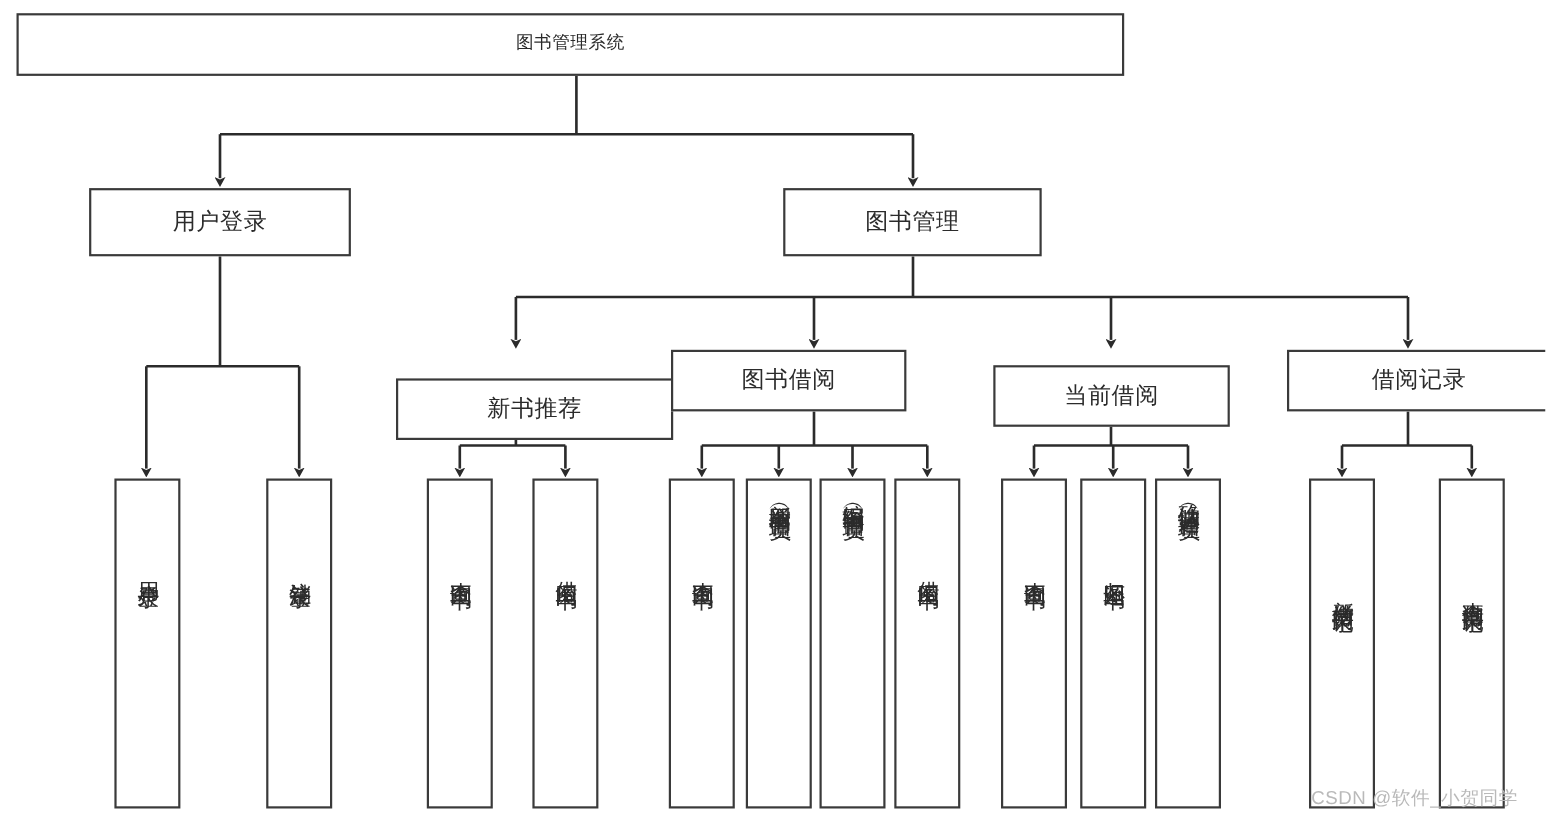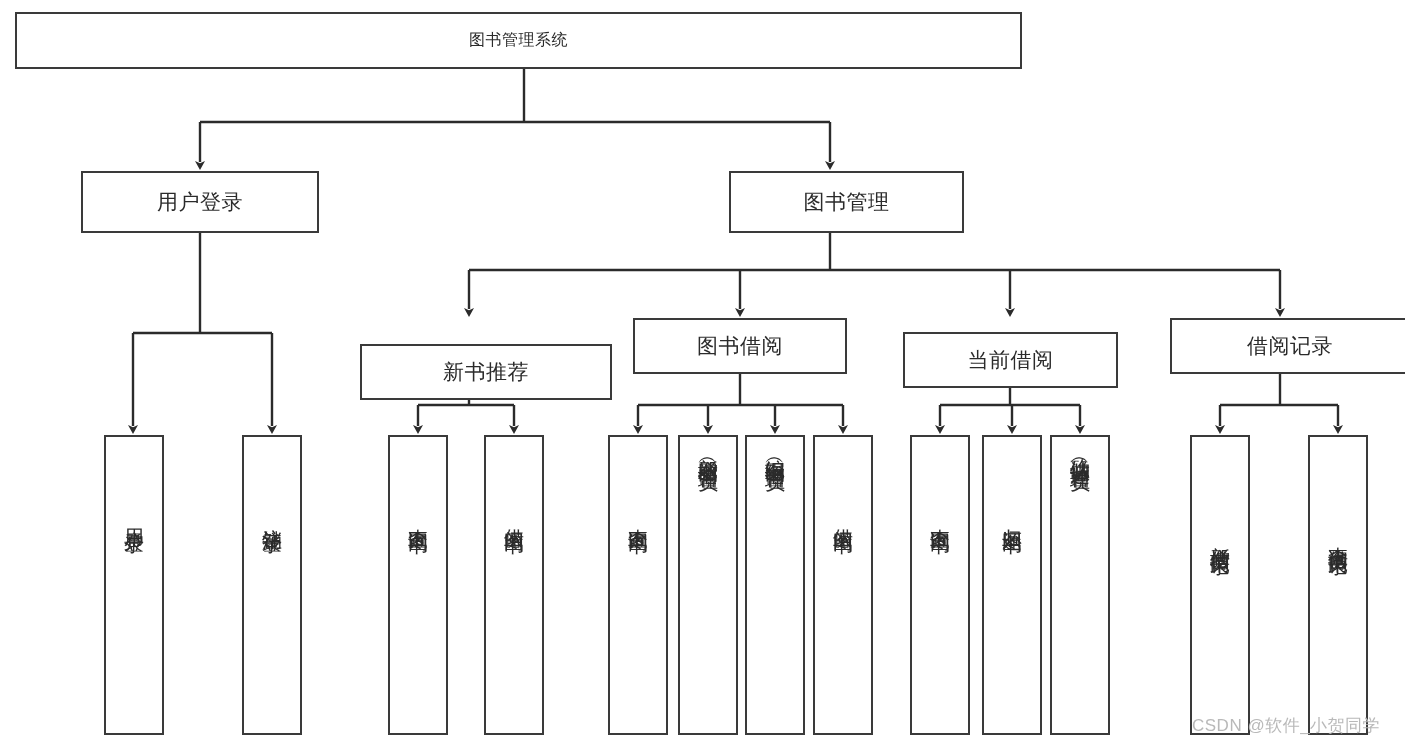--- a/index.html
+++ b/index.html
@@ -131,28 +131,28 @@
     </g>
   </svg>
 
   <div class="node root horizontal" style="left:15px; top:12px; width:1007px; height:57px;">
     <span class="label">图书管理系统</span>
   </div>
 
   <div class="node horizontal" style="left:81px; top:171px; width:238px; height:62px;">
     <span class="label">用户登录</span>
   </div>
-  <div class="node horizontal" style="left:712px; top:171px; width:235px; height:62px;margin-left:17px;">
+  <div class="node horizontal" style="left:712px; top:171px; width:235px; height:62px;">
     <span class="label">图书管理</span>
   </div>
 
   <div class="node horizontal" style="left:360px; top:318px; width:252px; height:56px;margin-top:26px;">
     <span class="label">新书推荐</span>
   </div>
-  <div class="node horizontal" style="left:633px; top:318px; width:214px; height:56px;">
+  <div class="node horizontal" style="left:610px; top:318px; width:214px; height:56px;">
     <span class="label">图书借阅</span>
   </div>
   <div class="node horizontal" style="left:903px; top:318px; width:215px; height:56px;margin-top:14px;">
     <span class="label">当前借阅</span>
   </div>
   <div class="node horizontal" style="left:1170px; top:318px; width:240px; height:56px;">
     <span class="label">借阅记录</span>
   </div>
 
   <div class="node vertical mid" style="left:104px; top:435px; width:60px; height:300px;">

